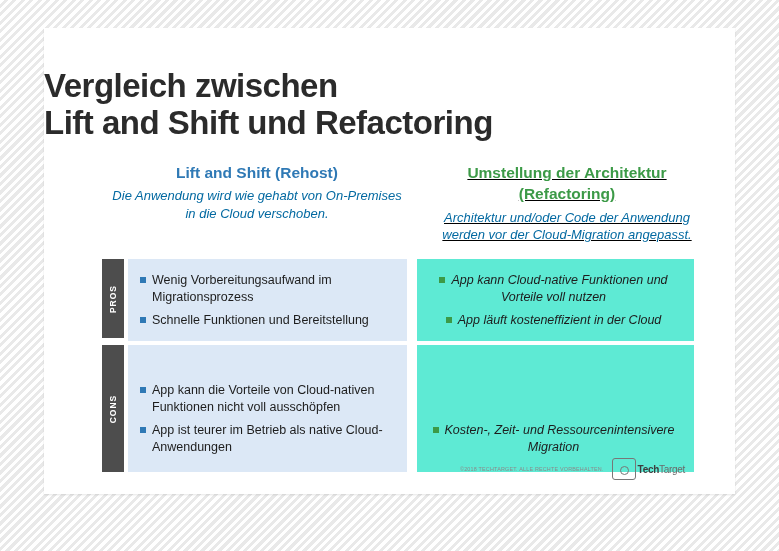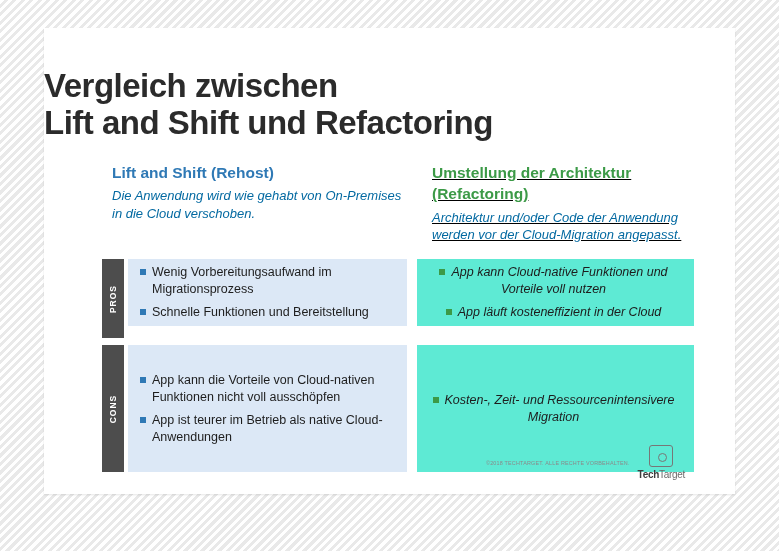--- a/index.html
+++ b/index.html
@@ -48,20 +48,21 @@
   .cols {
     position: absolute;
     left: 0;
     top: 135px;
     width: 691px;
     display: flex;
   }
   .col-head {
     box-sizing: border-box;
     padding: 0 10px;
+    text-align: center;
   }
   .col-head.left {
     width: 310px;
     margin-left: 58px;
   }
   .col-head.right {
     width: 290px;
     margin-left: 10px;
     text-decoration: underline;
   }
@@ -122,22 +123,22 @@
     background: #dce8f6;
     width: 279px;
     margin-left: 4px;
   }
   .cell.green {
     background: #5eead4;
     width: 277px;
     margin-left: 10px;
     font-style: italic;
   }
-  .cell.pros-h { height: 67px; }
-  .cell.cons-h { height: 127px; }
+  .cell.pros-h { height: 82px; }
+  .cell.cons-h { height: 127px; justify-content: flex-end; }
 
   .bullet {
     position: relative;
     font-size: 12.5px;
     color: #1d1d1d;
     line-height: 1.36;
     padding-left: 14px;
     margin: 3px 0;
   }
   .bullet:before {
@@ -168,21 +169,21 @@
     gap: 8px;
   }
   .copyright {
     font-size: 5.4px;
     color: #8a8a8a;
     letter-spacing: 0.2px;
     white-space: nowrap;
   }
   .logo-wrap {
     display: flex;
-    flex-direction: column;
+    flex-direction: row;
     align-items: center;
     gap: 2px;
     text-align: right;
   }
   .logo-mark {
     width: 22px;
     height: 20px;
     border: 1.5px solid #777;
     border-radius: 3px;
     position: relative;

